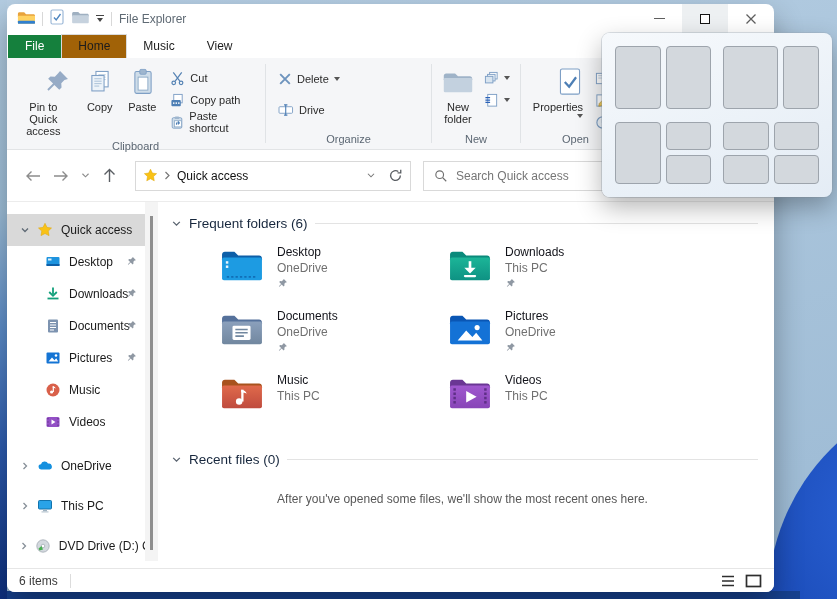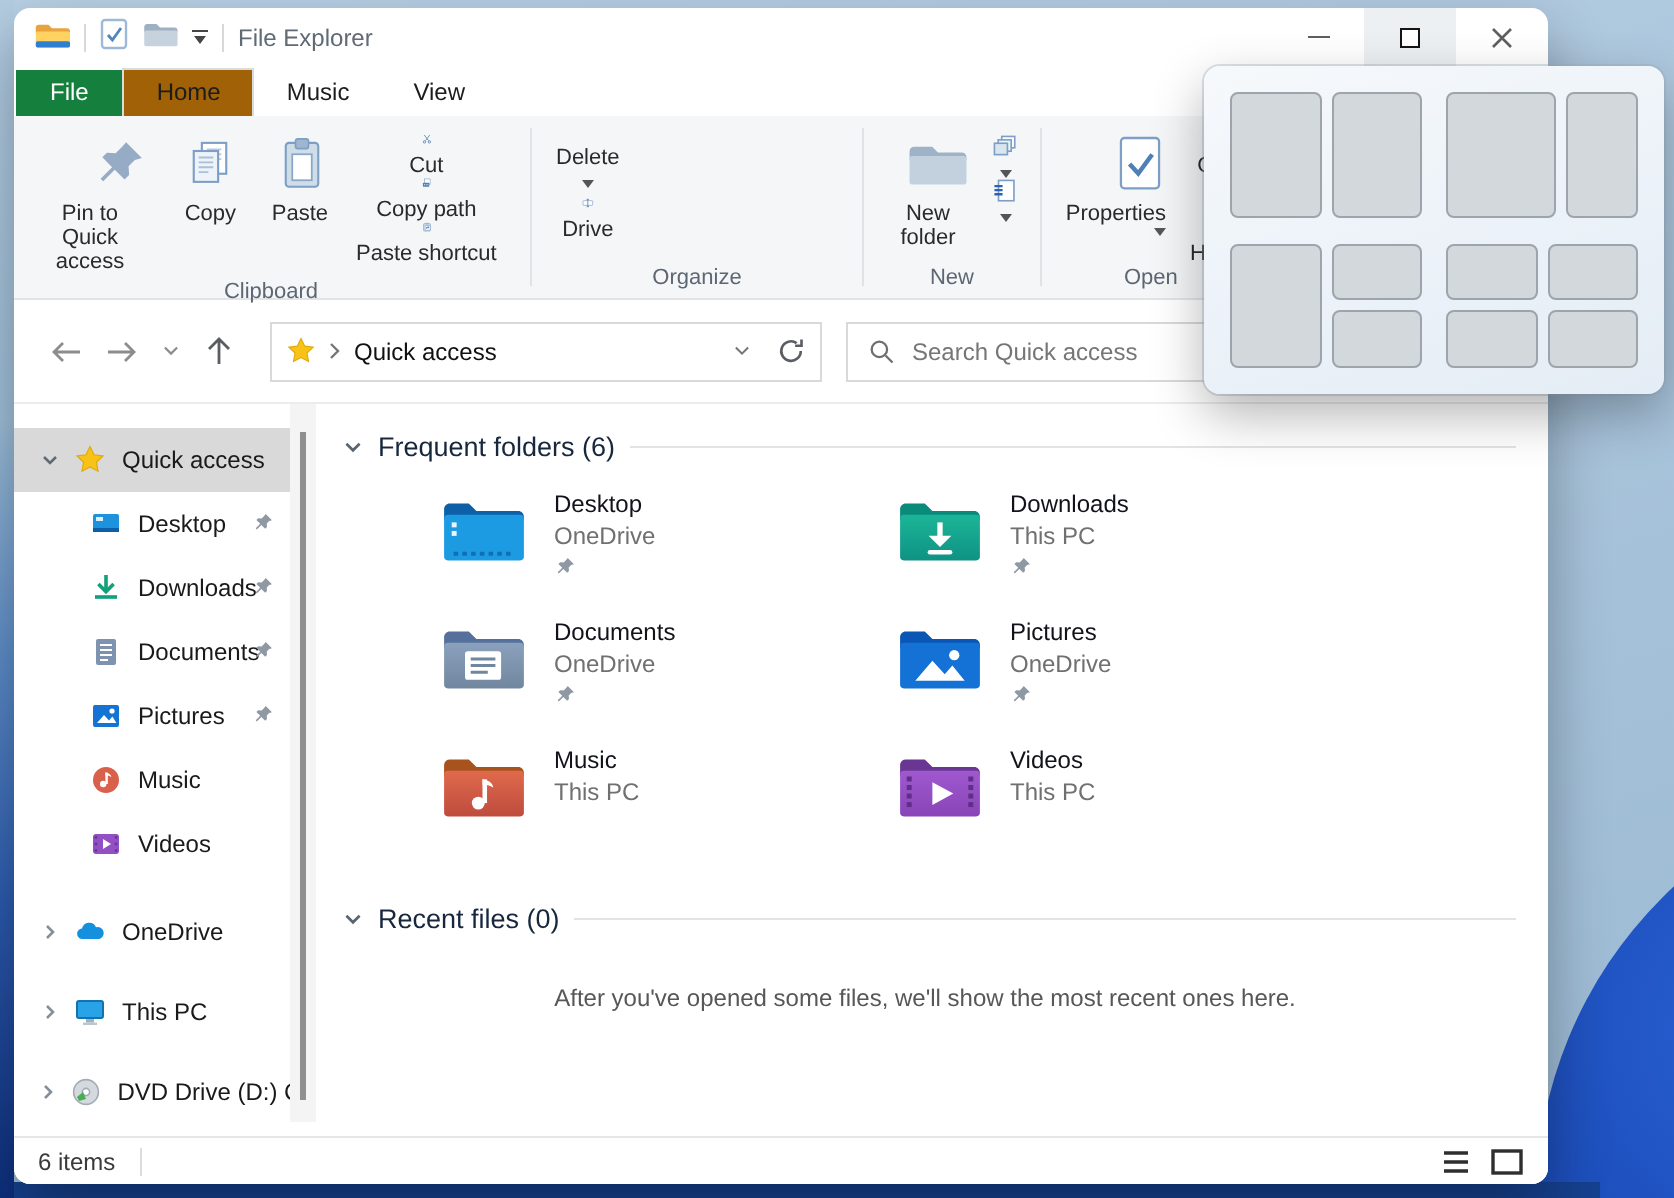--- a/index.html
+++ b/index.html
@@ -40,21 +40,21 @@
   
   .ribbon { height:92px; background:#f5f6f8; border-bottom:1px solid #e2e4e6; display:flex; position:relative;}
   .rgroup { display:flex; flex-direction:column; }
   .rg-content { flex:1; display:flex; align-items:flex-start; padding:4px 4px 0 6px; }
   .rg-label { text-align:center; font-size:11px; color:#5c6773; padding-bottom:4px; }
   .vsep { width:1px; background:#e0e3e6; margin:6px 1px; }
   .bigbtn { display:flex; flex-direction:column; align-items:flex-end; padding:3px 3px; }
   .bb-icon { height:34px; display:flex; align-items:center; justify-content:center; }
   .bb-label { font-size:11px; color:#2a2a2a; text-align:center; line-height:12px; margin-top:2px; display:flex; align-items:center; gap:2px;}
   .smallcol { display:flex; flex-direction:column; margin-top:5px; }
-  .smallbtn { height:22px; display:flex; align-items:center; gap:5px; font-size:11px; color:#2a2a2a; padding:0 5px;flex-direction:column; }
+  .smallbtn { height:22px; display:flex; align-items:center; gap:5px; font-size:11px; color:#2a2a2a; padding:0 5px; }
   .caret { width:0; height:0; border-left:3px solid transparent; border-right:3px solid transparent; border-top:4px solid #555; }
 
   
   .navbar { height:52px; display:flex; align-items:center; padding:0 14px 0 14px; background:#fff; border-bottom:1px solid #ececec;}
   .nav-arrow { width:24px; height:24px; display:flex; align-items:center; justify-content:center; margin-right:4px;}
   .addr { width:276px; height:30px; border:1px solid #d9d9d9; display:flex; align-items:center; padding:0 7px; gap:6px; margin-left:10px; background:#fff;}
   .addr-text { flex:1; font-size:12px; color:#111; }
   .searchbox { flex:1; height:30px; border:1px solid #d9d9d9; display:flex; align-items:center; gap:8px; padding:0 10px; margin-left:12px; background:#fff;}
   .searchbox input { border:none; outline:none; flex:1; font-size:12px; font-family:inherit; background:transparent; color:#111;}
   .searchbox input::placeholder { color:#767676; }

